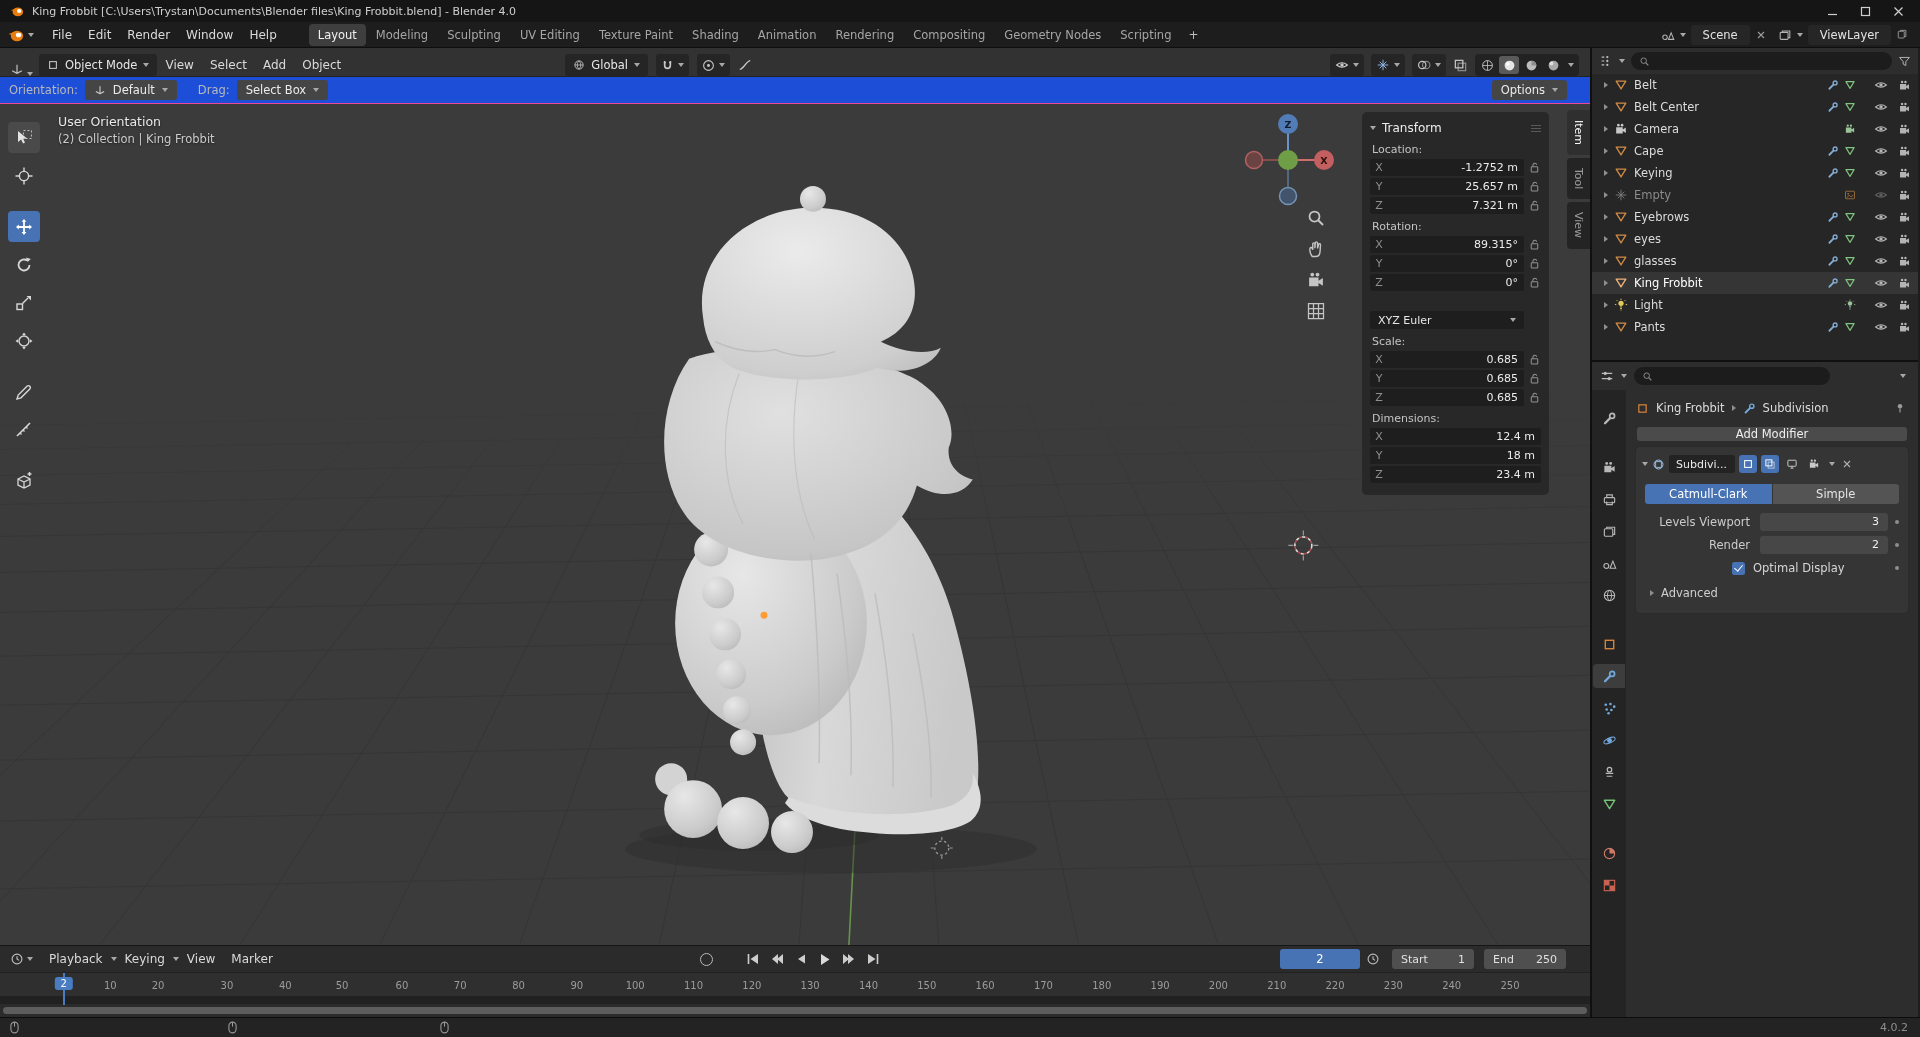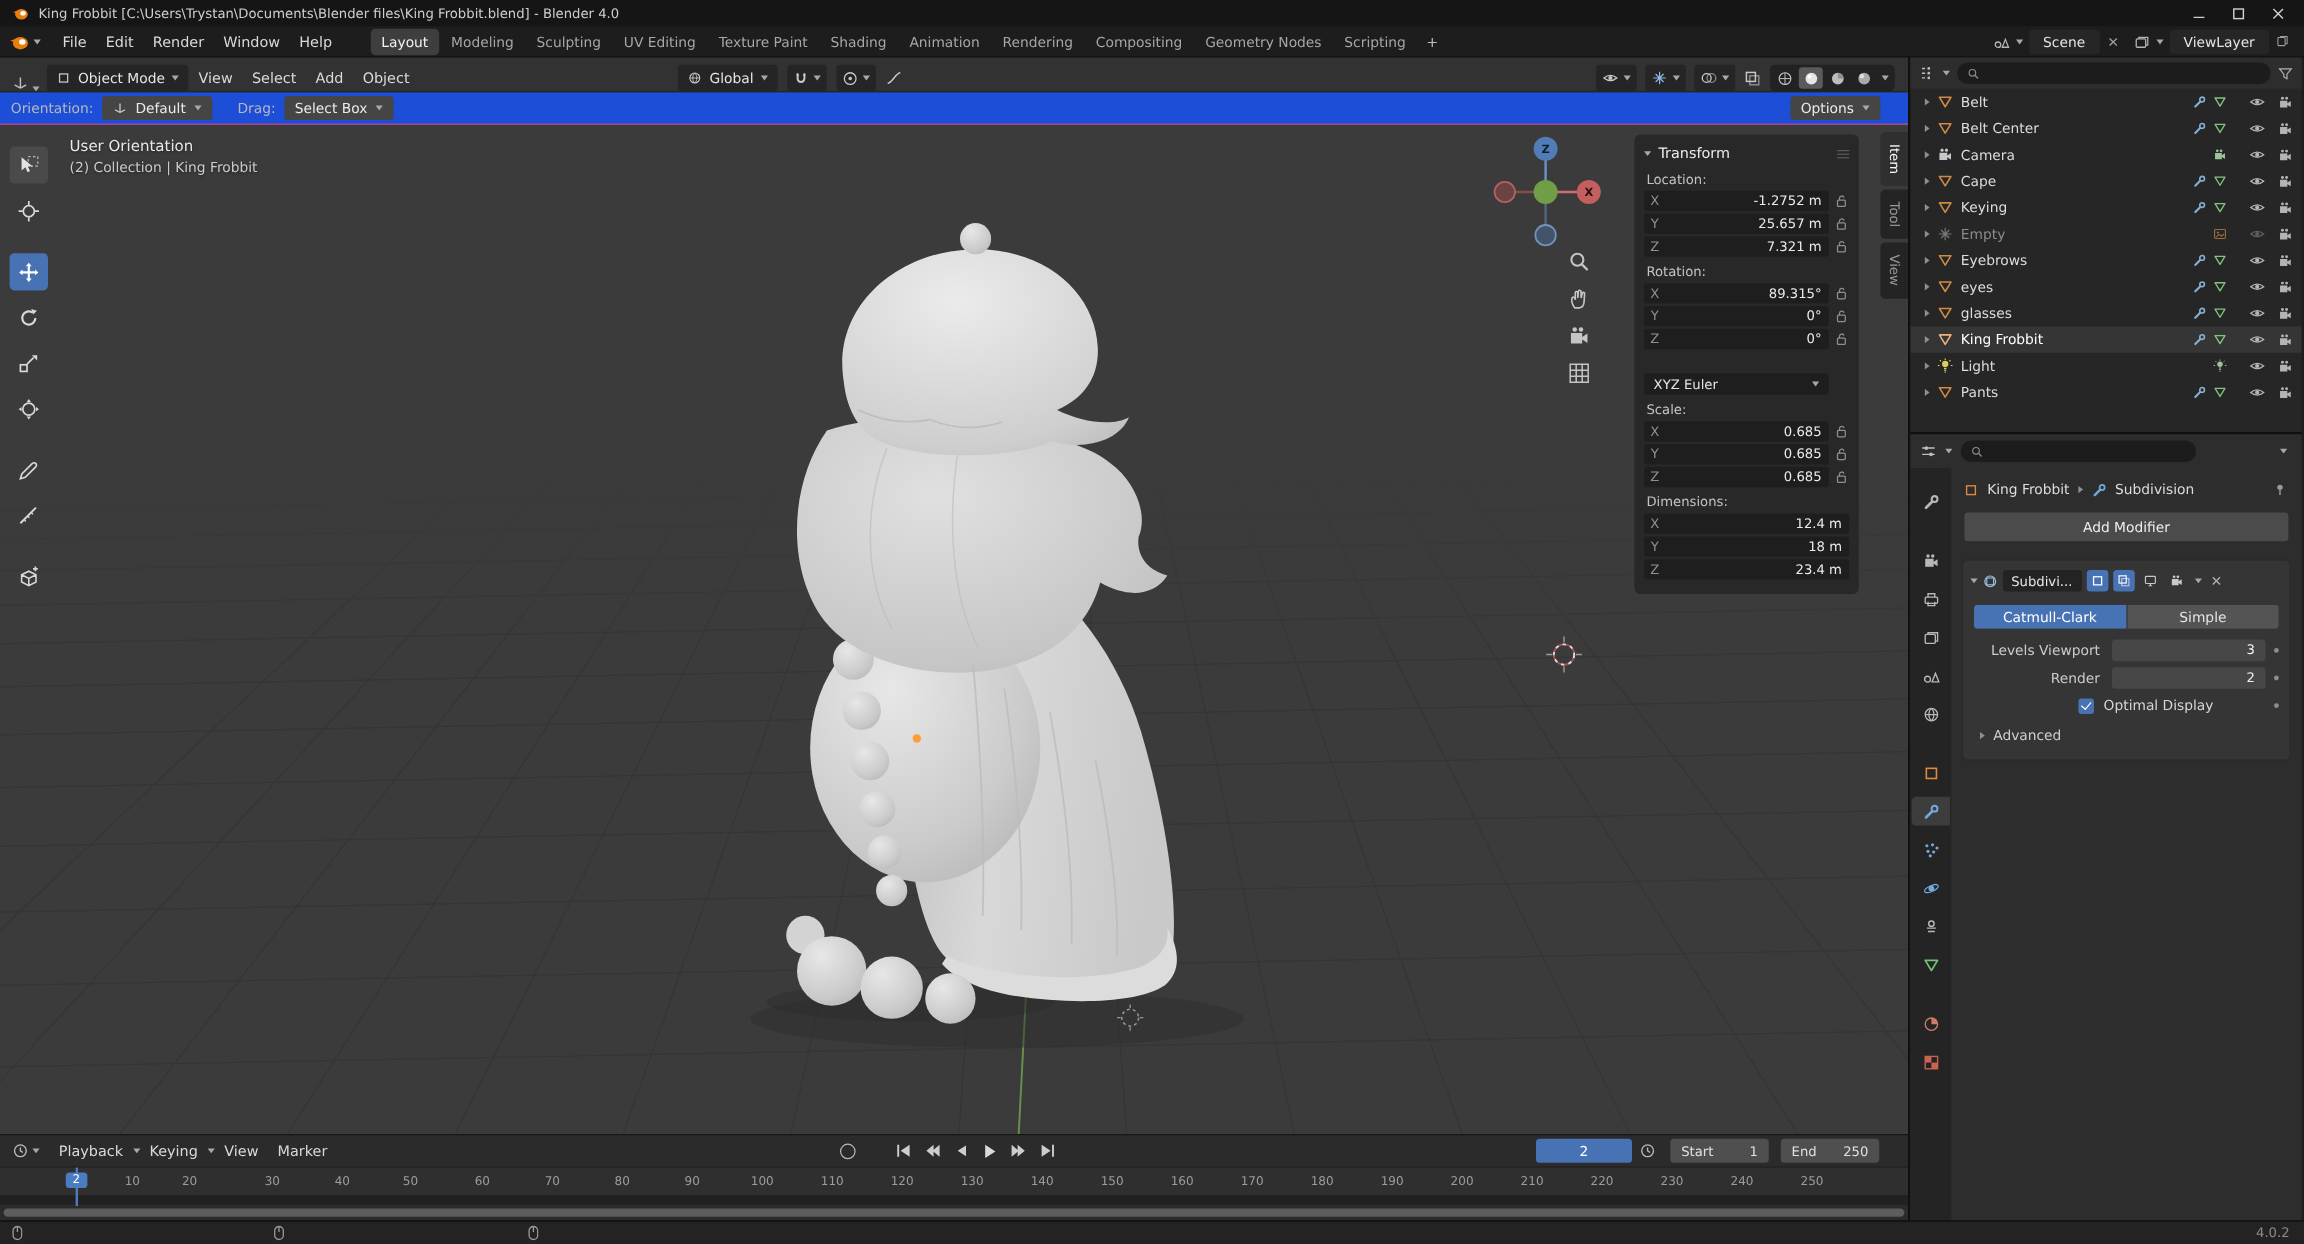--- a/index.html
+++ b/index.html
@@ -103,21 +103,21 @@
 .props{flex:1;display:flex;flex-direction:column;background:#2d2d2d}
 .pr-h{height:28px;display:flex;align-items:center;padding:0 8px;gap:7px}
 .pr-search{width:196px;height:18px;background:#1c1c1c;border-radius:9px;display:flex;align-items:center;padding:0 8px;gap:5px;color:#8b8b8b}
 .pr-body{flex:1;display:flex}
 .pr-strip{width:34px;background:#242424;display:flex;flex-direction:column;align-items:center;padding-top:16px;gap:8px}
 .pr-tab{width:32px;height:24px;display:flex;align-items:center;justify-content:center;border-radius:4px 0 0 4px}
 .pr-tab.active{background:#3d3d3d}
 .sgap{height:9px}
 .pr-content{flex:1;padding:8px 8px 0 8px}
 .crumb{display:flex;align-items:center;gap:7px;font-size:11.5px;color:#dcdcdc;margin:3px 2px 12px;position:relative}
-.addmod{height:24px;background:#4b4b4b;border-radius:3px;display:flex;align-items:center;justify-content:center;color:#eeeeee;font-size:11.5px;margin:0 3px 15px}
+.addmod{height:14px;background:#4b4b4b;border-radius:3px;display:flex;align-items:center;justify-content:center;color:#eeeeee;font-size:11.5px;margin:0 3px 5px}
 .mod-panel{background:#353535;border-radius:5px;padding:5px 6px 9px;border:1px solid #2a2a2a;margin:0 1px}
 .mod-h{display:flex;align-items:center;gap:4px;height:24px}
 .mod-name{background:#232323;border-radius:3px;height:18px;display:flex;align-items:center;padding:0 7px;font-size:11px;color:#e9e9e9;width:66px;gap:4px}
 .mod-tgl{width:18px;height:18px;border-radius:3px;display:flex;align-items:center;justify-content:center;color:#c9c9c9}
 .mod-tgl.on{background:#4772b3;color:#fff}
 .seg{display:flex;height:20px;margin:8px 3px 7px;border-radius:3px;overflow:hidden;gap:1px}
 .seg-b{flex:1;display:flex;align-items:center;justify-content:center;font-size:11.5px;background:#545454;color:#e4e4e4}
 .seg-b.active{background:#4772b3;color:#fff}
 .prow{display:flex;align-items:center;height:21px;margin:2px 0;position:relative;padding-right:14px}
 .plabel{width:118px;text-align:right;padding-right:10px;color:#cbcbcb;font-size:11.5px}

